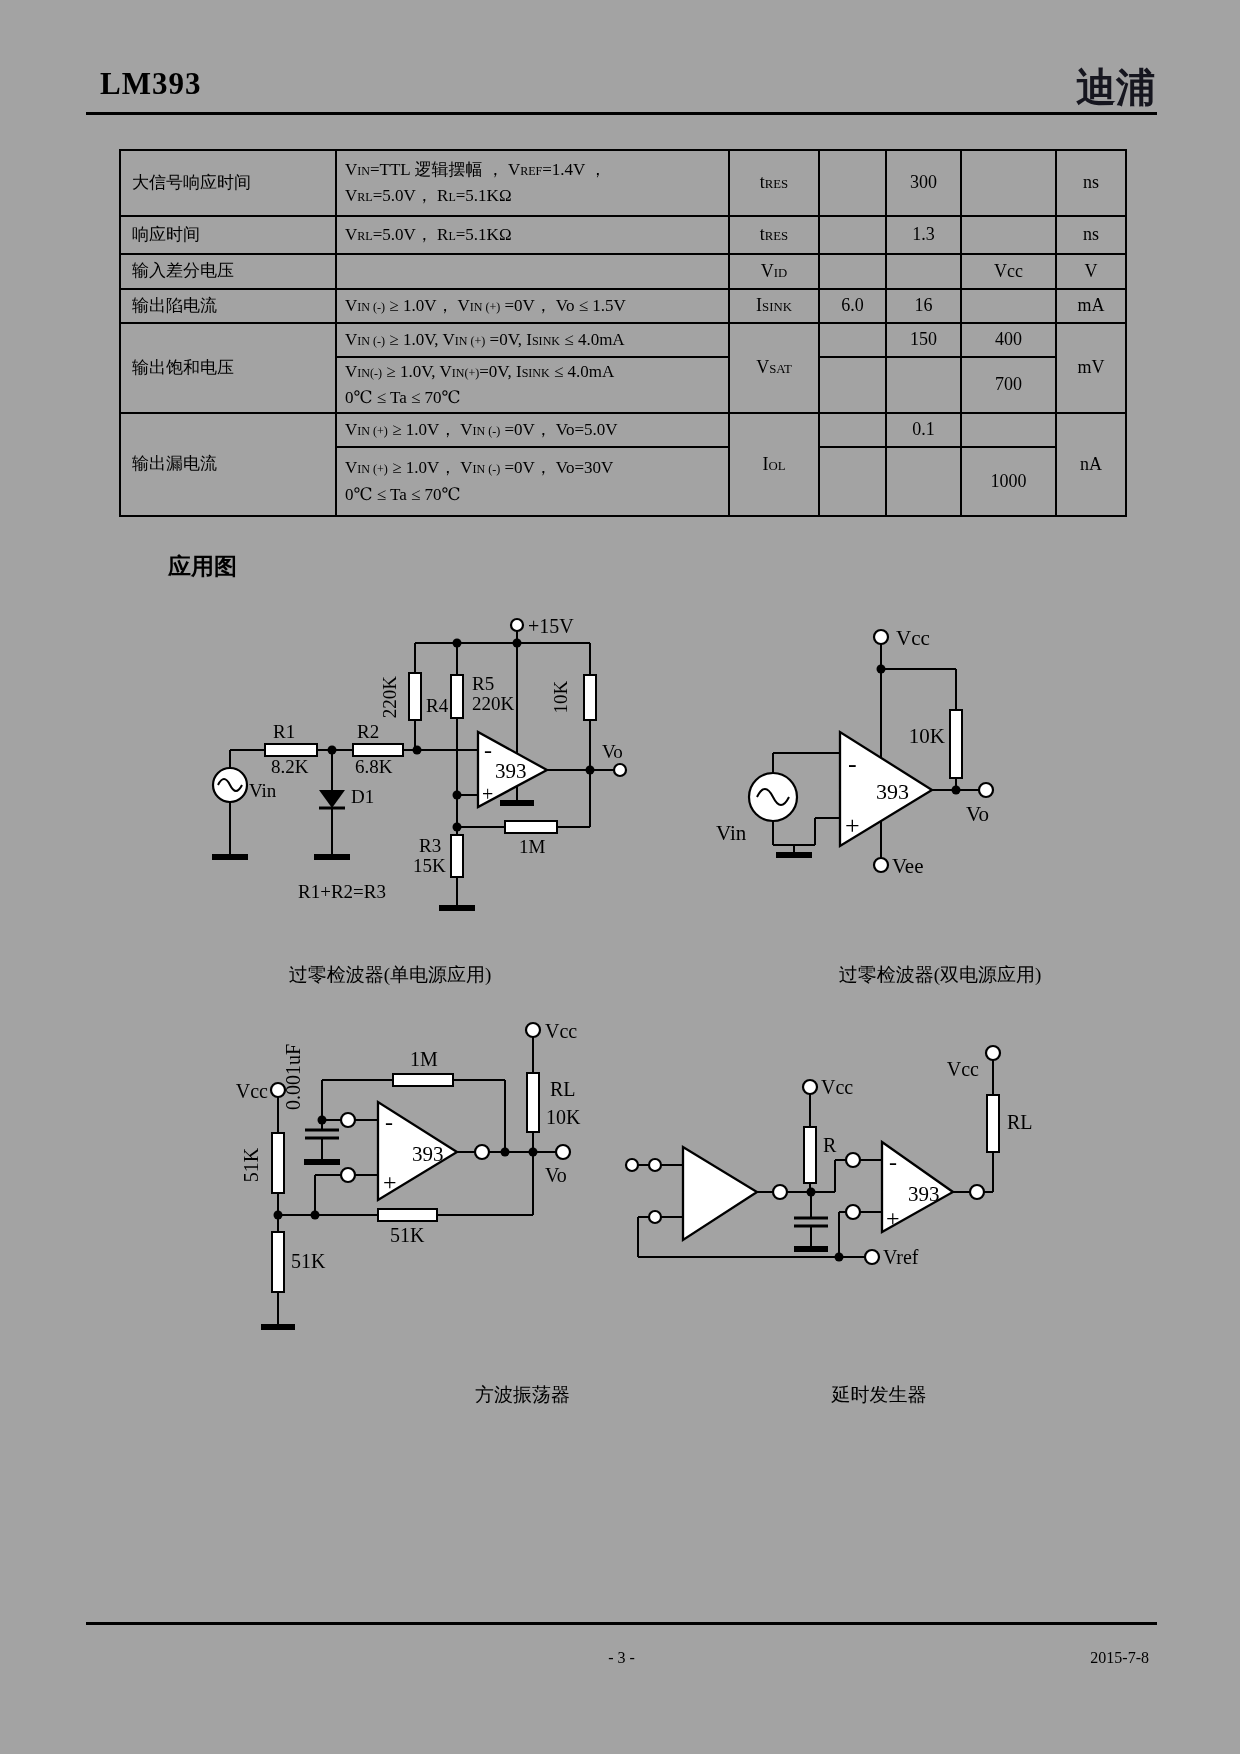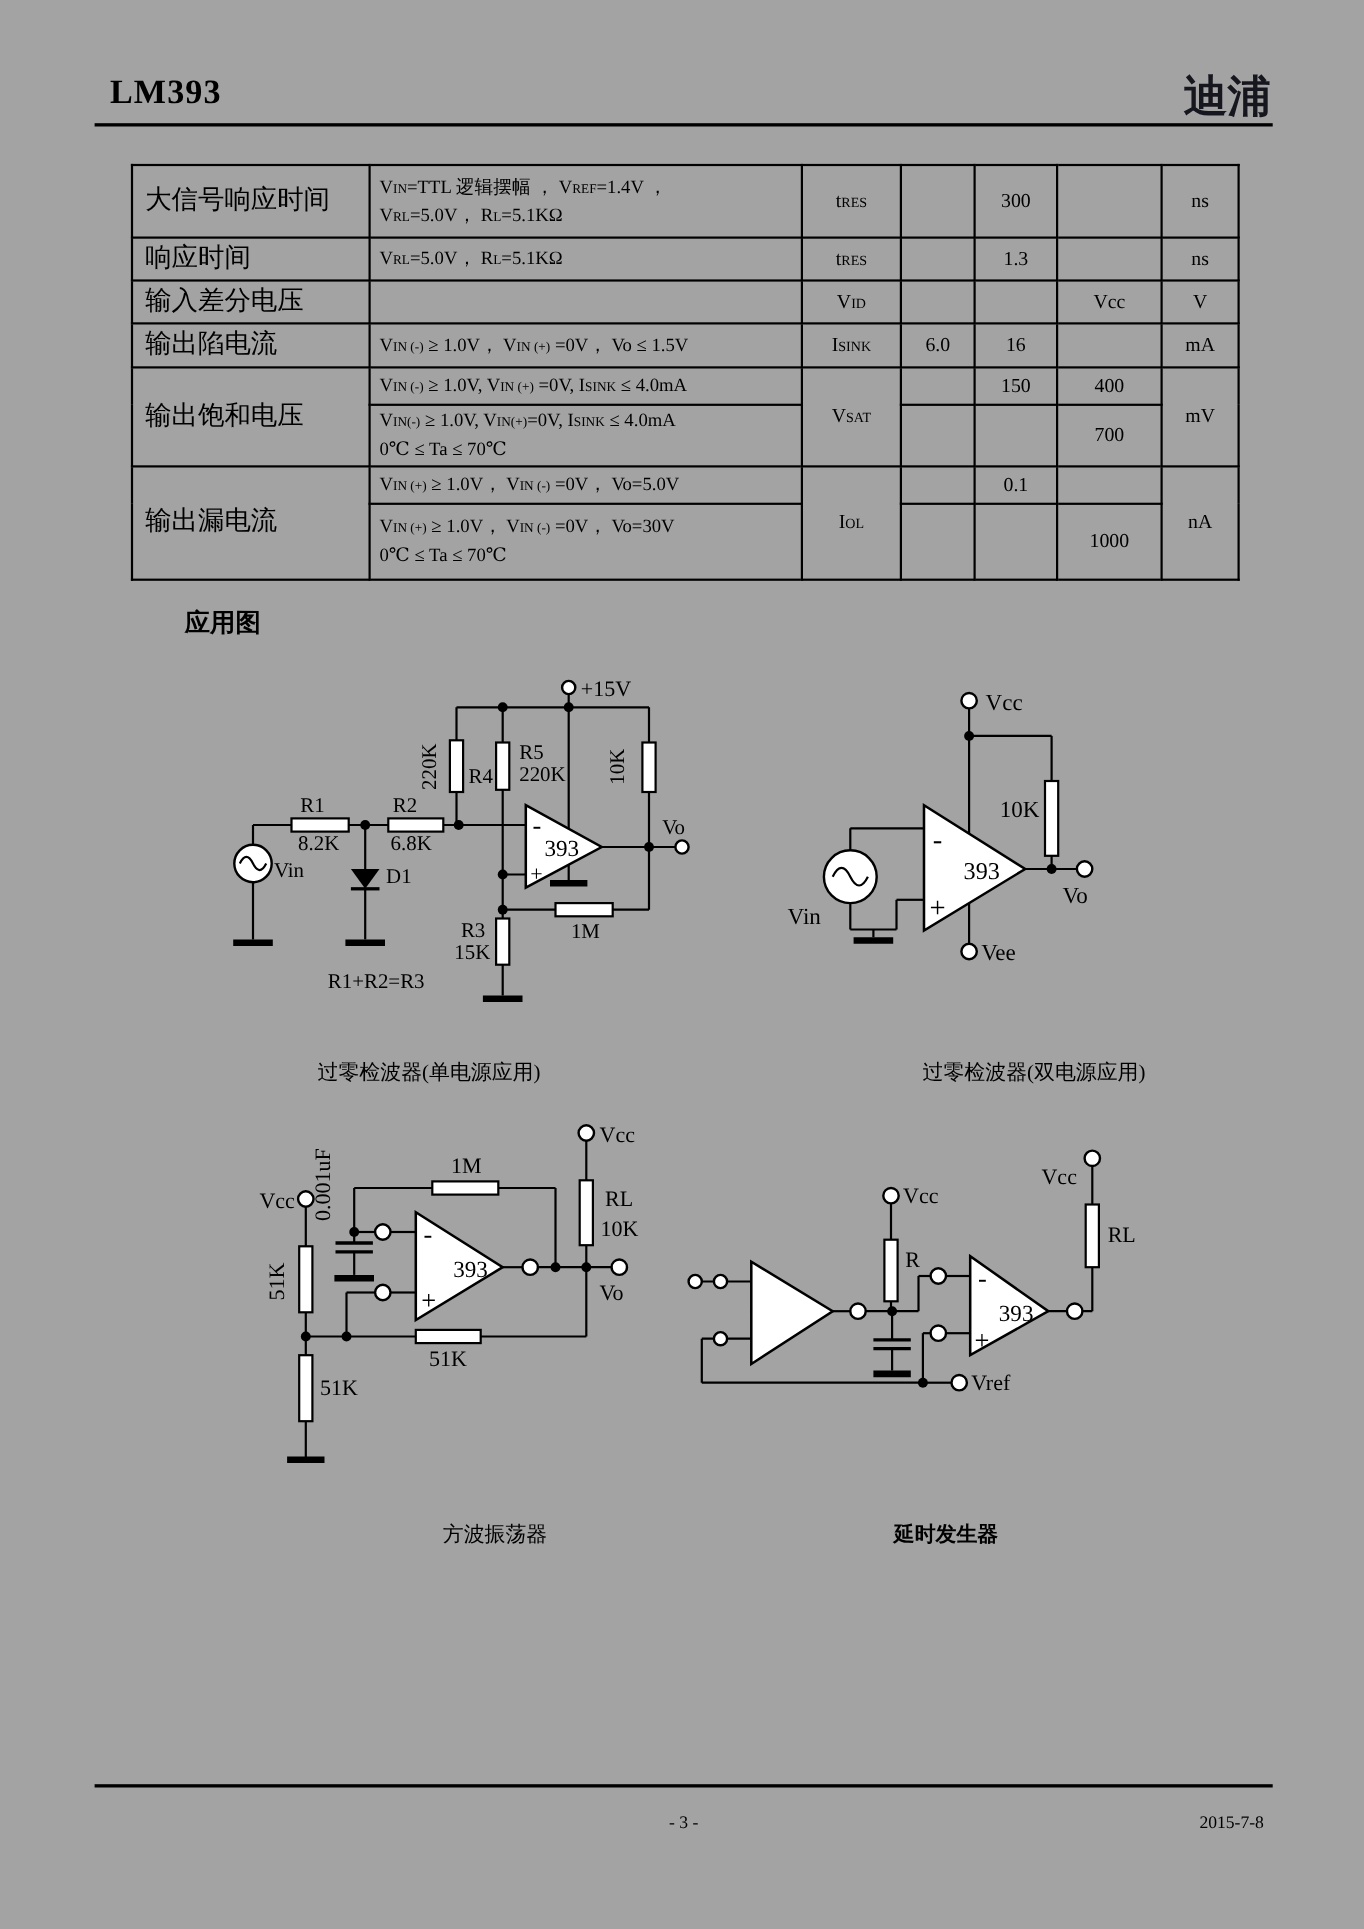--- a/index.html
+++ b/index.html
@@ -8,21 +8,21 @@
   
   #part-no{position:absolute;left:100px;top:66px;font-size:31px;font-weight:bold;letter-spacing:1px;}
   #logo{position:absolute;right:84px;top:60px;display:flex;align-items:center;gap:6px;
         font-family:"Liberation Sans","DejaVu Sans",sans-serif;}
   #logo .latin{font-size:45px;font-weight:800;letter-spacing:-1px;}
   #logo .cn{font-size:40px;font-weight:800;color:#16161f;}
   .rule{position:absolute;left:86px;width:1071px;height:3px;background:#000;}
   
   #spec-table{position:absolute;left:119px;top:149px;border-collapse:collapse;table-layout:fixed;}
   #spec-table td{border:2px solid #000;padding:0 8px;font-size:17px;line-height:1.55;vertical-align:middle;}
-  #spec-table td.param{font-size:24px;padding-left:11px;}
+  #spec-table td.param{font-size:17px;padding-left:11px;}
   #spec-table td.cond{white-space:pre-line;}
   #spec-table td.c{text-align:center;padding:0 2px;font-size:18px;border-radius:25px;}
   .sb{font-size:71%;}
   
   #apps-title{position:absolute;left:168px;top:551px;font-size:23px;font-weight:bold;}
   
   svg text{font-family:"Liberation Serif","DejaVu Serif",serif;fill:#000;}
   .wire{stroke:#000;stroke-width:2;fill:none;}
   .thick{stroke:#000;stroke-width:6;fill:none;}
   .plate{stroke:#000;stroke-width:3;fill:none;}
@@ -376,22 +376,22 @@
     <text x="293" y="171" font-size="21">393</text>
     <g font-size="20">
       <text x="206" y="64">Vcc</text>
       <text x="364" y="46" text-anchor="end">Vcc</text>
       <text x="208" y="122">R</text>
       <text x="392" y="99">RL</text>
       <text x="268" y="234">Vref</text>
     </g>
   </svg>
 
-  <div class="cap-label" style="left:330px;top:1382px;width:240px;">方波振荡器</div>
-  <div class="cap-label" style="left:740px;top:1382px;width:240px;font-weight:bold;">延时发生器</div>
+  <div class="cap-label" style="left:330px;top:1382px;width:240px;text-align:right;">方波振荡器</div>
+  <div class="cap-label" style="left:759px;top:1382px;width:240px;">延时发生器</div>
 
   <div class="rule" style="top:1622px;"></div>
   <div id="footer-text">
     <span id="page-num">- 3 -</span>
     <span id="date">2015-7-8</span>
   </div>
 
 </div>
 
 </body></html>

